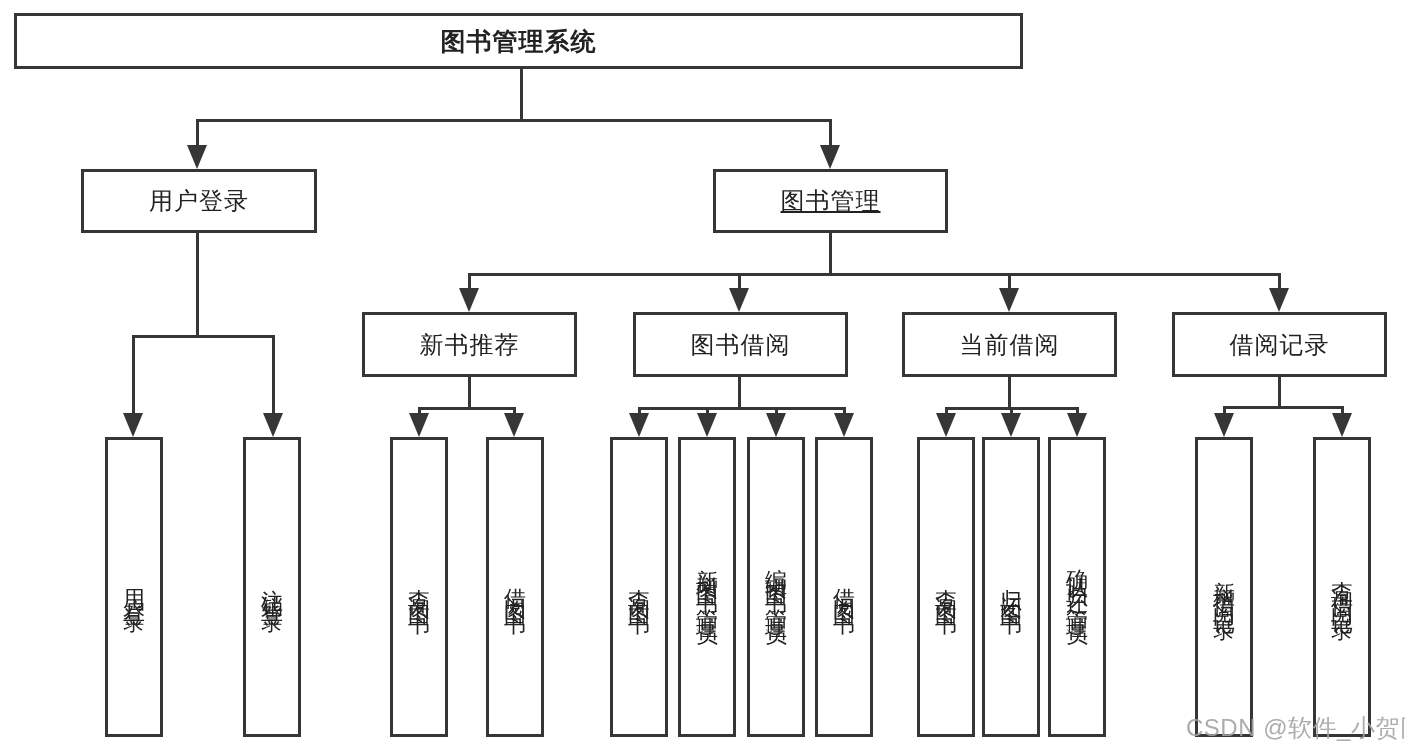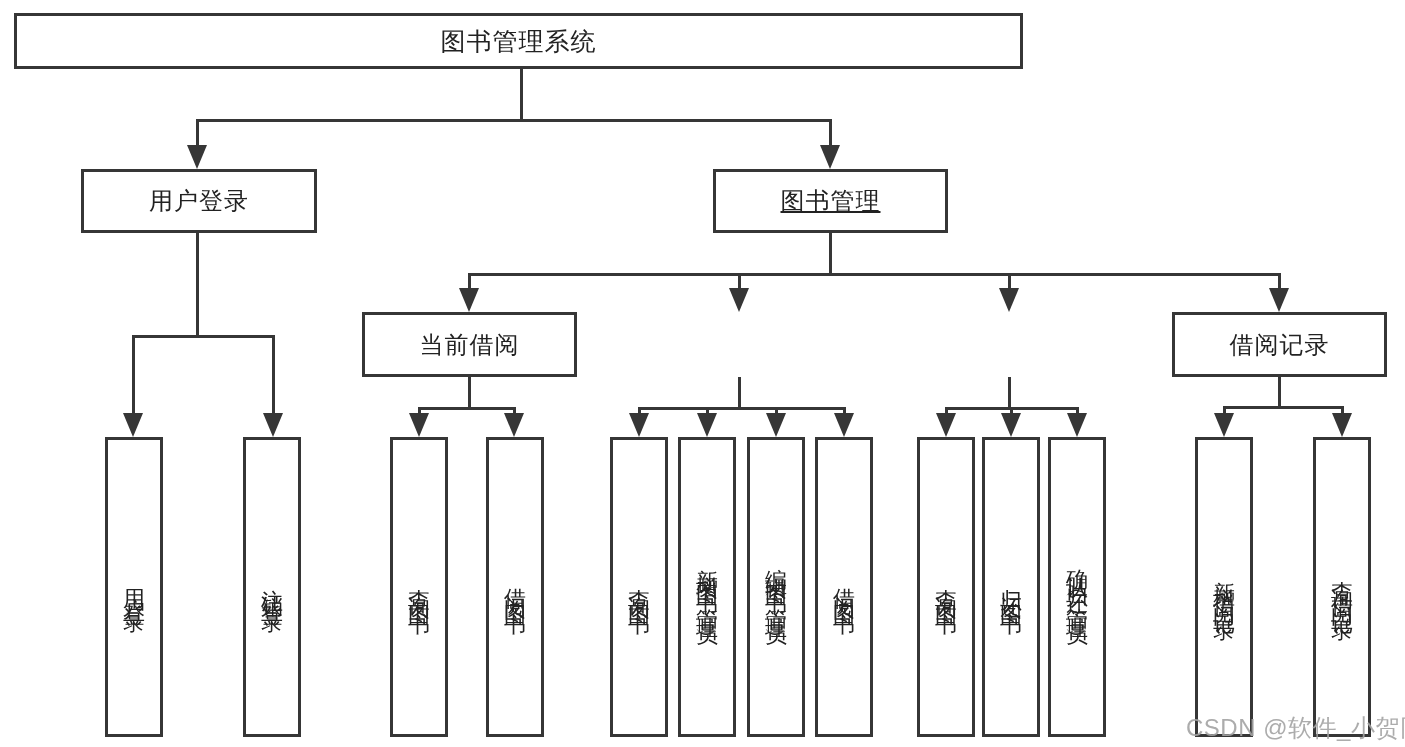--- a/index.html
+++ b/index.html
@@ -25,20 +25,21 @@
     justify-content: center;
     color: #222222;
   }
   .box .hlabel {
     font-size: 24px;
     letter-spacing: 1px;
     white-space: nowrap;
   }
   .box.root .hlabel {
     font-size: 25px;
+    font-weight: bold;
   }
   .box.leaf .vlabel {
     writing-mode: vertical-rl;
     text-orientation: mixed;
     font-size: 22px;
     letter-spacing: 8px;
     line-height: 1;
     white-space: nowrap;
   }
   .vl {
@@ -79,20 +80,26 @@
   </div>
 
   <div class="box" style="left:81px; top:169px; width:236px; height:64px;">
     <span class="hlabel">用户登录</span>
   </div>
   <div class="box" style="left:713px; top:169px; width:235px; height:64px;text-decoration:underline;">
     <span class="hlabel">图书管理</span>
   </div>
 
   <div class="box" style="left:362px; top:312px; width:215px; height:65px;">
+    <span class="hlabel">新书推荐</span>
+  </div>
+  <div class="box" style="left:633px; top:312px; width:215px; height:65px;">
+    <span class="hlabel">图书借阅</span>
+  </div>
+  <div class="box" style="left:902px; top:312px; width:215px; height:65px;">
     <span class="hlabel">当前借阅</span>
   </div>
   <div class="box" style="left:1172px; top:312px; width:215px; height:65px;">
     <span class="hlabel">借阅记录</span>
   </div>
 
   <div class="box leaf" style="left:105px; top:437px; width:58px; height:300px;">
     <span class="vlabel">用户登录</span>
   </div>
   <div class="box leaf" style="left:243px; top:437px; width:58px; height:300px;">

